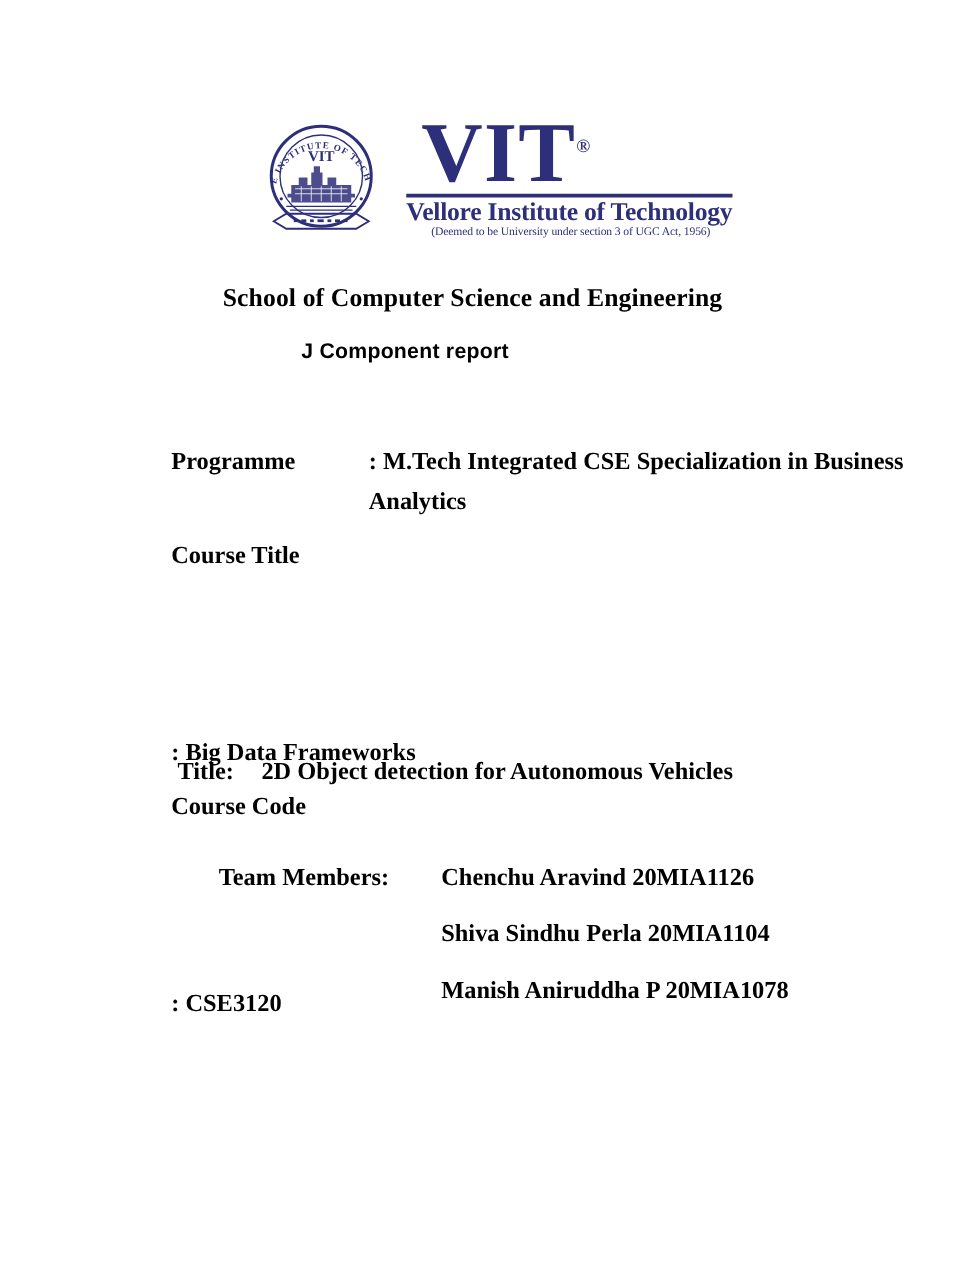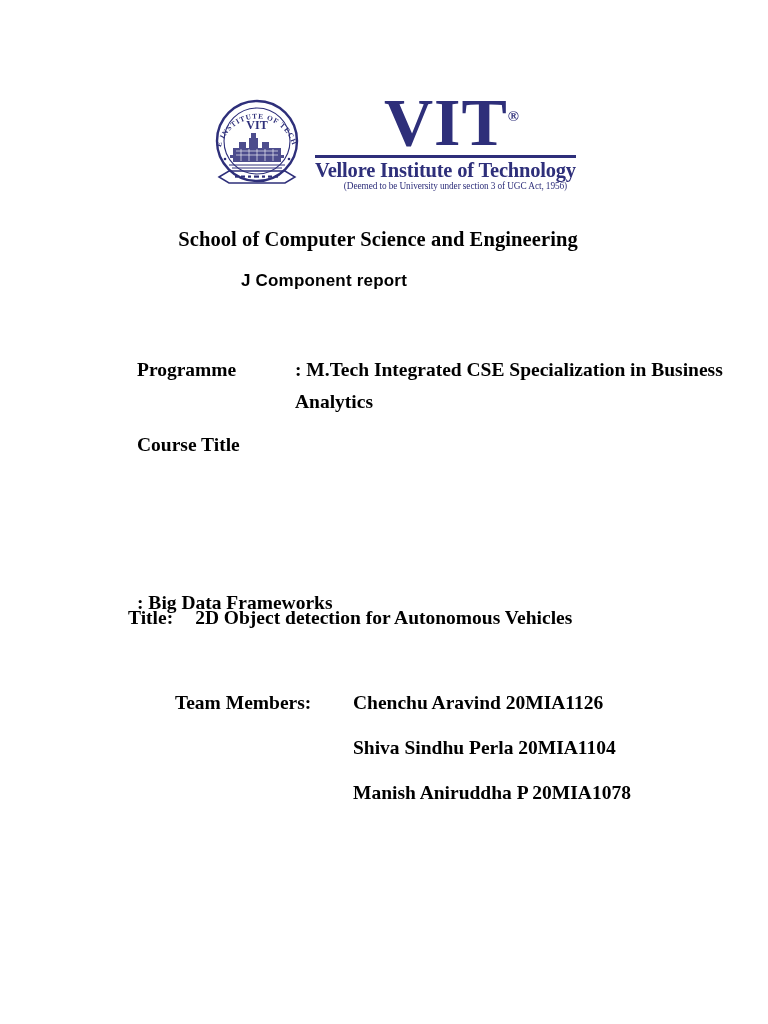--- a/index.html
+++ b/index.html
@@ -37,24 +37,23 @@
 
   .seal {
     width: 104px;
     height: 100px;
     flex: 0 0 104px;
     position: relative;
   }
 
   .wordmark {
     flex: 1 1 auto;
-    margin-left: 6px;
+    margin-left: 16px;
     position: relative;
     height: 100px;
-    text-align: center;
   }
 
   .vit-letters {
     font-family: "Liberation Serif", "DejaVu Serif", serif;
     font-weight: bold;
     font-size: 68px;
     line-height: 62px;
     letter-spacing: 1px;
     color: #2e2f7a;
     margin: 0;
@@ -150,21 +149,21 @@
     flex: 1 1 auto;
     white-space: normal;
   }
 
   .row-gap-sm { margin-top: 11px; flex-direction: column; }
   .row-gap-md { margin-top: 19px; }
 
   
   .title-line {
     position: absolute;
-    left: 128px;
+    left: 142px;
     top: 604px;
     font-family: "Liberation Serif", "DejaVu Serif", serif;
     font-weight: bold;
     font-size: 19.5px;
     line-height: 28px;
     white-space: nowrap;
   }
   .title-label { margin-right: 22px; }
 
   
@@ -278,20 +277,22 @@
       <span class="field-label">Programme</span>
       <span class="field-value">: M.Tech Integrated CSE Specialization in Business Analytics</span>
     </div>
 
     <div class="field-row row-gap-sm">
       <span class="field-label">Course Title</span>
       <span class="field-value">: Big Data Frameworks</span>
     </div>
 
     <div class="field-row row-gap-sm">
+      <span class="field-label">Course Code</span>
+      <span class="field-value">: CSE3120</span>
     </div>
 
 
   </div>
 
   <div class="title-line">
     <span class="title-label">Title:</span><span>2D Object detection for Autonomous Vehicles</span>
   </div>
 
   <div class="team">

